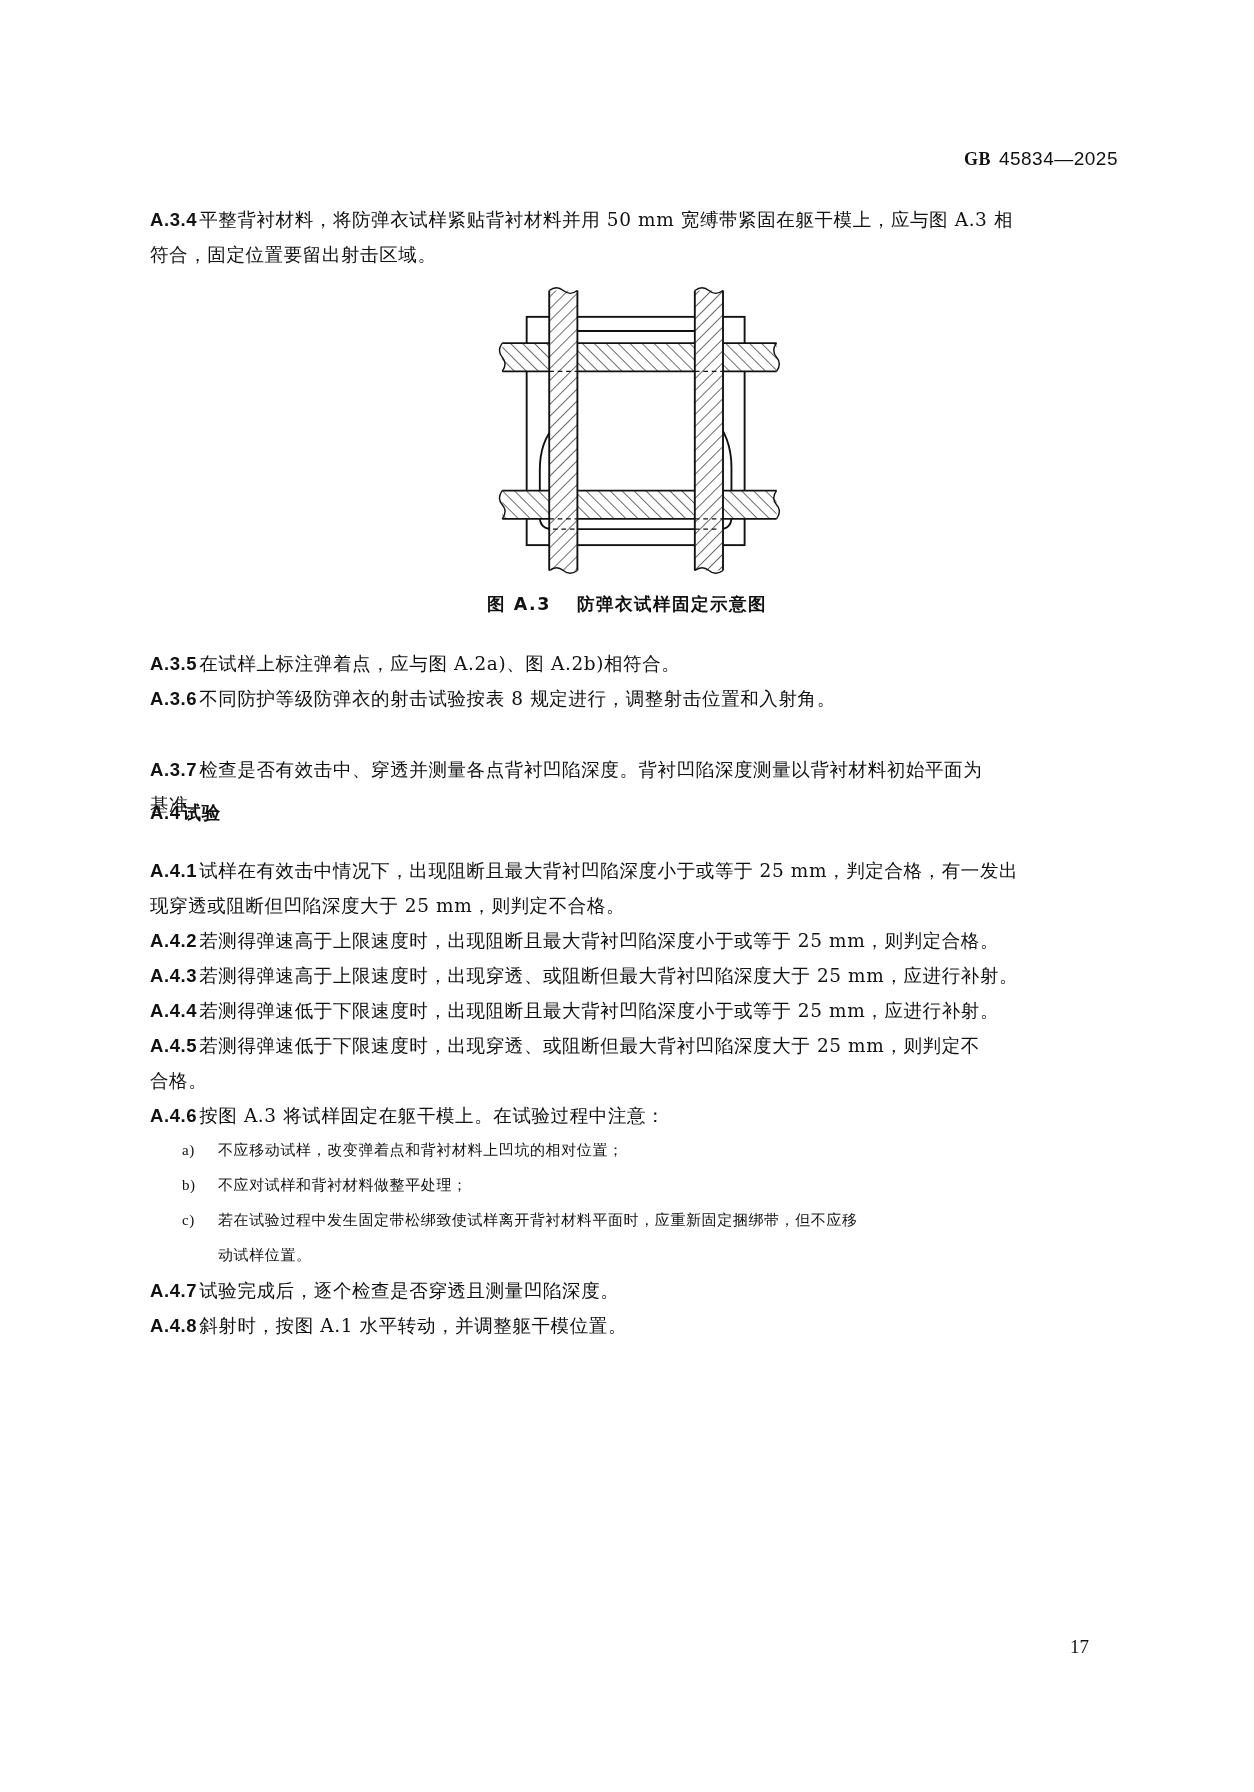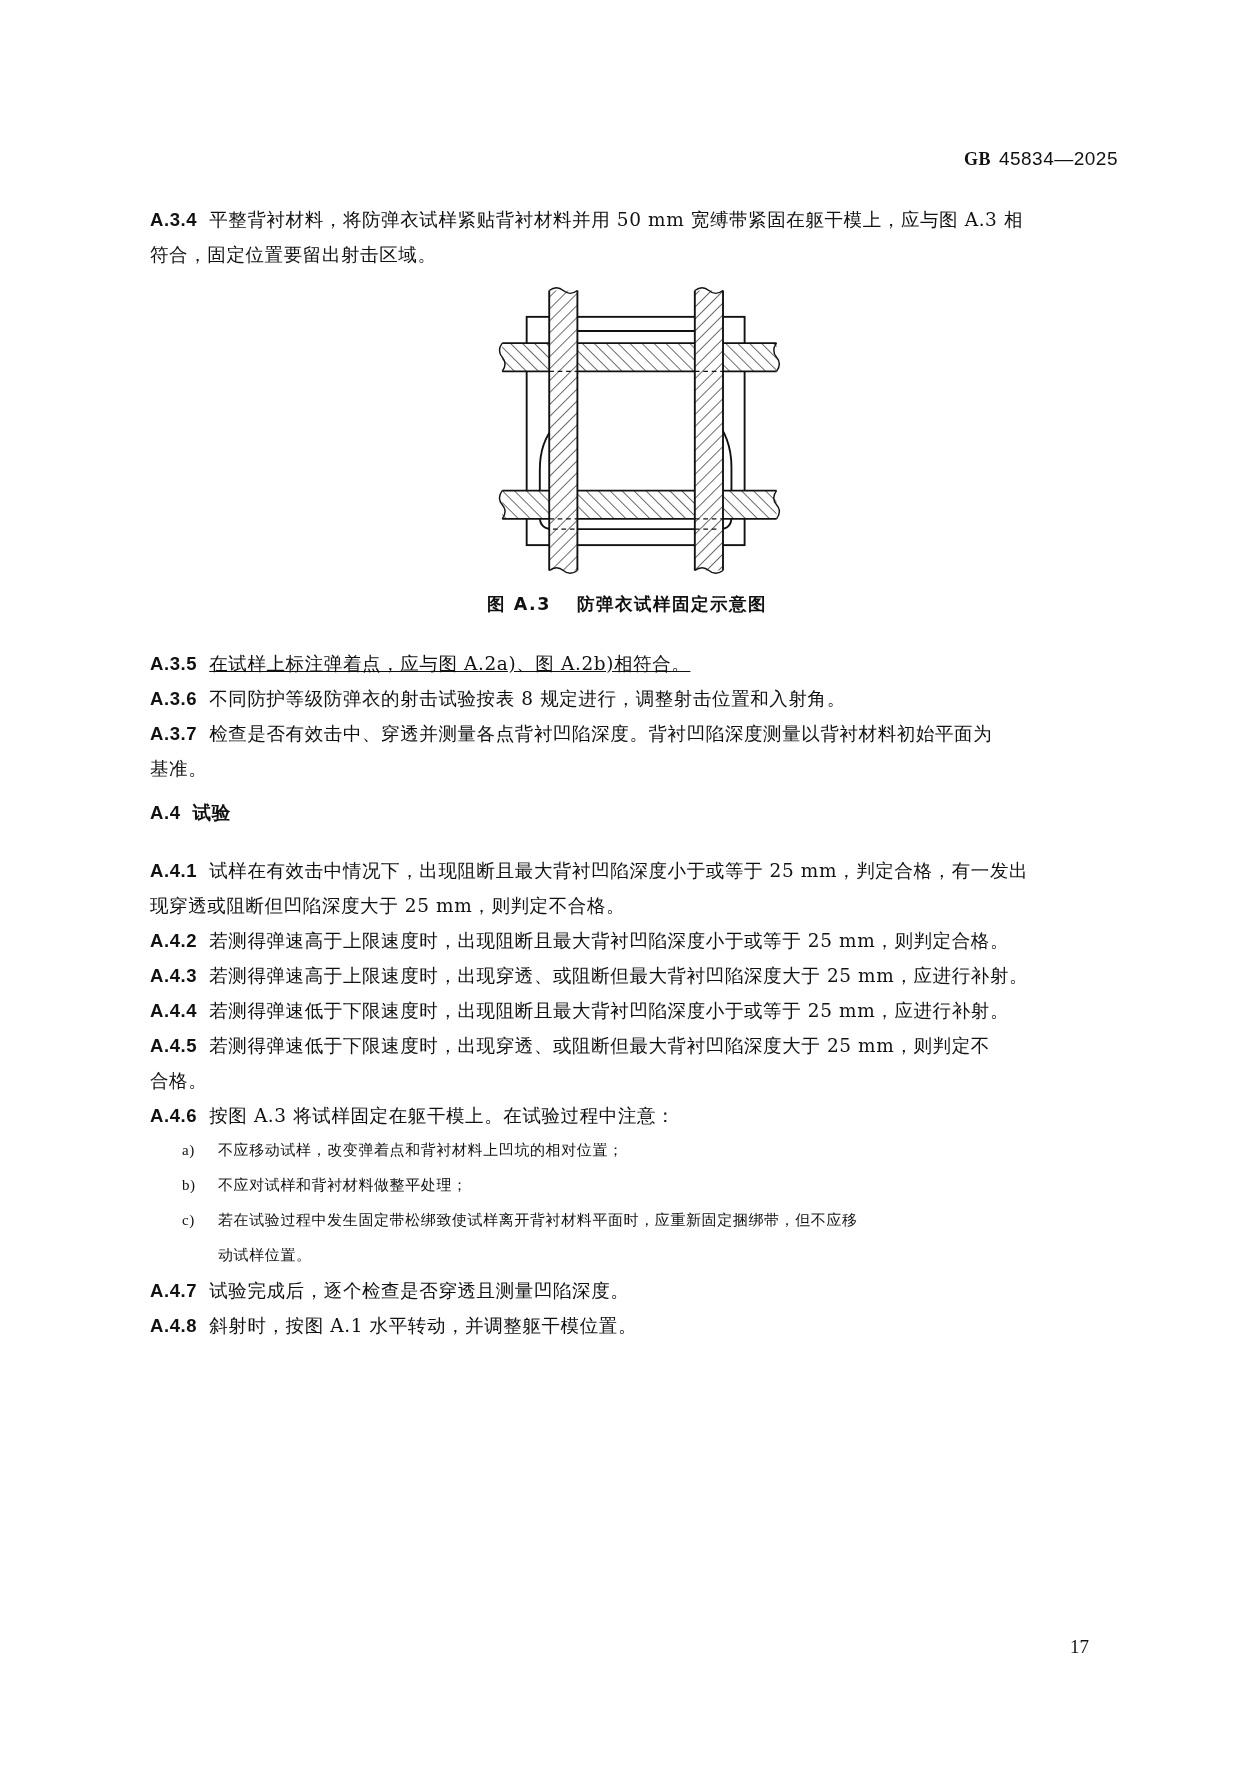--- a/index.html
+++ b/index.html
@@ -13,21 +13,21 @@
     font-size: 19px; letter-spacing: 0.5px;
     font-family: "Liberation Sans", "DejaVu Sans", sans-serif;
   }
   .header .gb { font-family: "Liberation Serif", serif; font-weight: bold; font-size: 18px; margin-right: 8px; }
   .para {
     position: absolute; left: 150px; width: 968px;
     font-size: 18.5px; line-height: 35px; letter-spacing: 0.6px;
   }
   .num {
     font-family: "Liberation Sans", "DejaVu Sans", sans-serif;
-    font-weight: bold; display: inline-block; margin-right: 12px;
+    font-weight: bold; display: inline-block; margin-right: 2px;
   }
   .just { text-align: justify; text-align-last: left; }
   .sect { font-weight: bold; font-family: "DejaVu Sans", sans-serif; }
   .sub { position: absolute; left: 182px; width: 936px; font-size: 15px; line-height: 35px; letter-spacing: 0.6px; }
   .sub .lab { display: inline-block; width: 36px; font-family: "Liberation Serif", serif; }
   .sub .cont { padding-left: 36px; }
   .figure { position: absolute; left: 470px; top: 268px; width: 320px; height: 310px; }
   .caption {
     position: absolute; left: 0; width: 1254px; top: 592px; text-align: center;
     font-family: "DejaVu Sans", sans-serif; font-weight: bold; font-size: 17.5px; letter-spacing: 1.5px;
@@ -99,27 +99,27 @@
     <line x1="239" y1="267" x2="269" y2="267" stroke="#111" stroke-width="1.3" stroke-dasharray="5,4"></line>
     <line x1="88" y1="278" x2="114" y2="278" stroke="#111" stroke-width="1.3" stroke-dasharray="5,4"></line>
     <line x1="239" y1="278" x2="265" y2="278" stroke="#111" stroke-width="1.3" stroke-dasharray="5,4"></line>
   </svg>
 </div>
 
 <div class="caption">
   <span class="fig-num">图 A.3</span><span>防弹衣试样固定示意图</span>
 </div>
 
-<div class="para" style="top:646px;text-decoration:underline;">
+<div class="para" style="top:646px;">
   <span class="num">A.3.5</span><span>在试样上标注弹着点，应与图 A.2a)、图 A.2b)相符合。</span>
 </div>
 <div class="para" style="top:681px;">
   <span class="num">A.3.6</span><span>不同防护等级防弹衣的射击试验按表 8 规定进行，调整射击位置和入射角。</span>
 </div>
-<div class="para" style="top:716px;">
+<div class="para" style="top:752px;">
   <div class="just"><span class="num">A.3.7</span><span>检查是否有效击中、穿透并测量各点背衬凹陷深度。背衬凹陷深度测量以背衬材料初始平面为</span></div>
   <div>基准。</div>
 </div>
 
 <div class="para sect" style="top:795px;">
   <span class="num" style="">A.4</span><span>试验</span>
 </div>
 
 <div class="para" style="top:853px;">
   <div class="just"><span class="num">A.4.1</span><span>试样在有效击中情况下，出现阻断且最大背衬凹陷深度小于或等于 25 mm，判定合格，有一发出</span></div>

